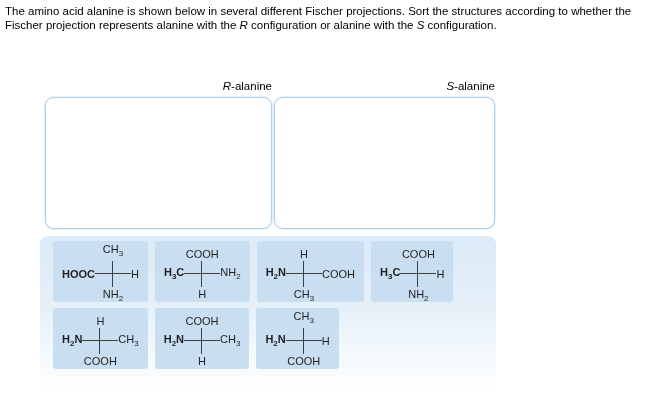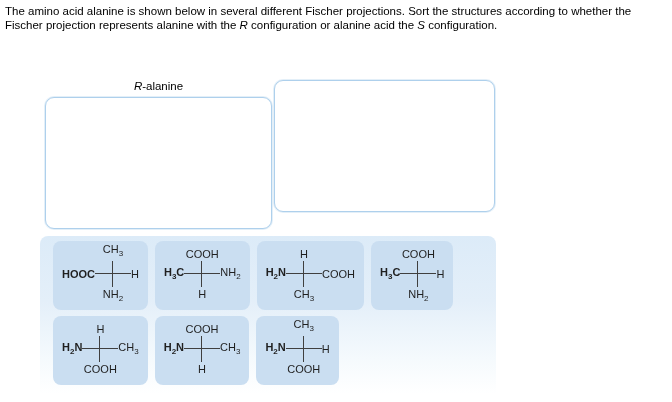--- a/index.html
+++ b/index.html
@@ -13,42 +13,42 @@
   .question{
     position:absolute;left:5px;top:4px;width:656px;
     font-size:11.5px;line-height:14px;color:#000;
   }
   .question i{font-style:italic;}
   
   .zone{position:absolute;top:80px;}
   .zone.r{left:45px;width:227px;}
   .zone.s{left:274px;width:221px;}
   .zone-label{
-    text-align:center;font-size:11.5px;height:17px;color:#000;
+    text-align:right;font-size:11.5px;height:17px;color:#000;
   }
   .zone-label i{font-style:italic;}
   .zone-box{
     height:130px;background:#ffffff;
     border:1px solid #aed0ec;border-radius:9px;
     box-shadow:0 0 0 1px rgba(174,208,236,0.35);
   }
   
   .bank{
     position:absolute;left:40px;top:236px;width:456px;height:164px;
     border-radius:8px;
     background:linear-gradient(180deg,#dcebf8 0%,#e4eff9 40%,#f5fafd 75%,#ffffff 96%);
   }
   .bank-row{
     display:flex;flex-direction:row;align-items:flex-start;
     gap:7px;margin:0 0 6px 13px;
   }
   .bank-row.first{padding-top:5px;}
   .card{
-    background:#cadef1;border-radius:8px;
-    padding:5px 9px 8px 9px;
+    background:#cadef1;border-radius:3px;
+    padding:5px 9px 0 9px;
     display:inline-block;
   }
   
   .fischer{
     display:grid;
     grid-template-columns:auto 36px auto;
     grid-template-rows:14px 28px 14px;
     align-items:center;
     font-size:11px;color:#1f1f1f;
   }
@@ -64,29 +64,30 @@
   }
   .f-cross::before{ 
     content:"";position:absolute;left:50%;top:1px;bottom:1px;
     border-left:1.5px solid #3f3f3f;margin-left:-1px;
   }
 </style>
 </head>
 <body>
 
 <div class="question">
-  <span>The amino acid alanine is shown below in several different Fischer projections. Sort the structures according to whether the Fischer projection represents alanine with the </span><i>R</i><span> configuration or alanine acid the </span><i>S</i><span> configuration.</span>
+  <span>The amino acid alanine is shown below in several different Fischer projections. Sort the structures according to whether the Fischer projection represents alanine with the </span><i>R</i><span> configuration or alanine with the </span><i>S</i><span> configuration.</span>
 </div>
 
 <div class="zone r">
   <div class="zone-label"><i>R</i><span>-alanine</span></div>
   <div class="zone-box"></div>
 </div>
 
 <div class="zone s">
+  <div class="zone-label"><i>S</i><span>-alanine</span></div>
   <div class="zone-box"></div>
 </div>
 
 <div class="bank">
   <div class="bank-row first">
 
     <div class="card">
       <div class="fischer">
         <span class="f-top">CH<sub>3</sub></span>
         <span class="f-left">HOOC</span>

